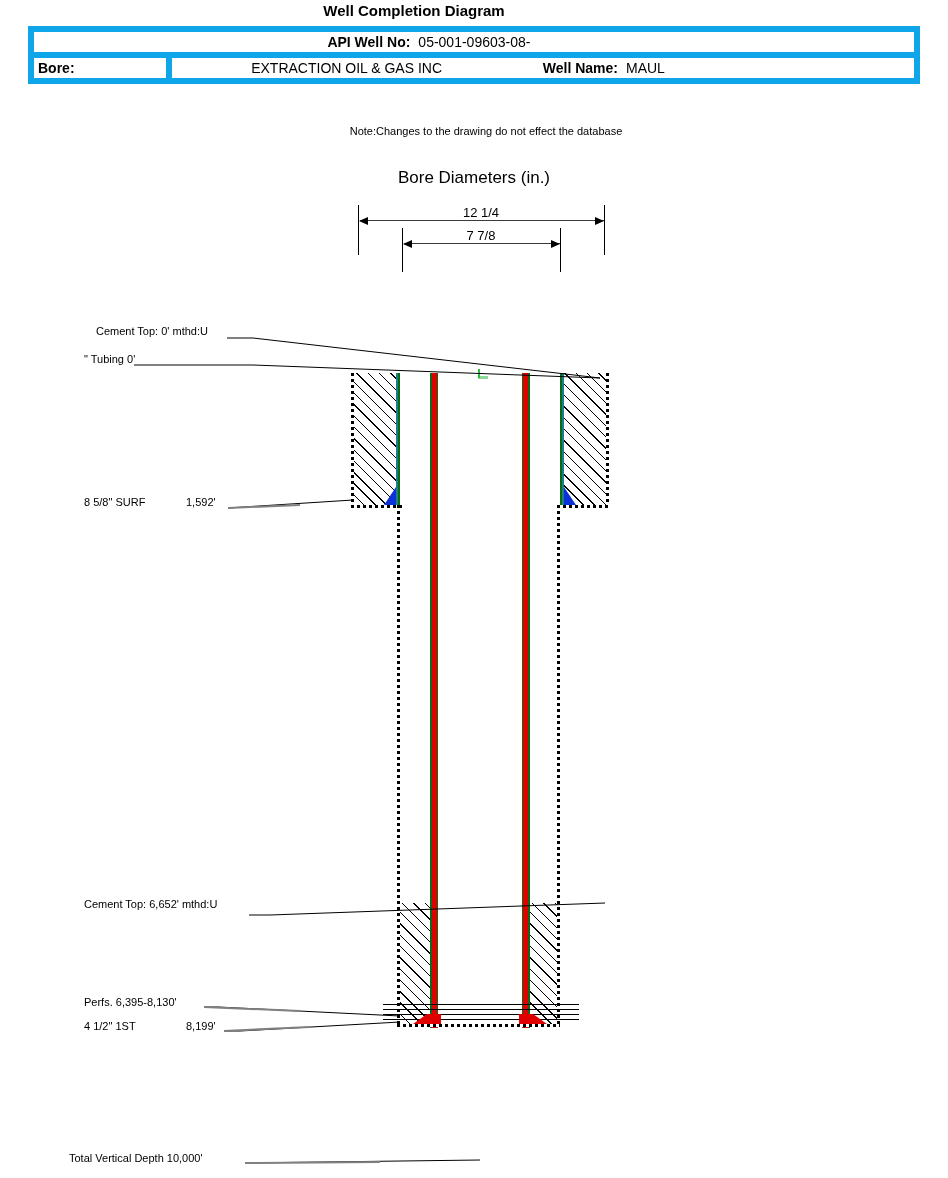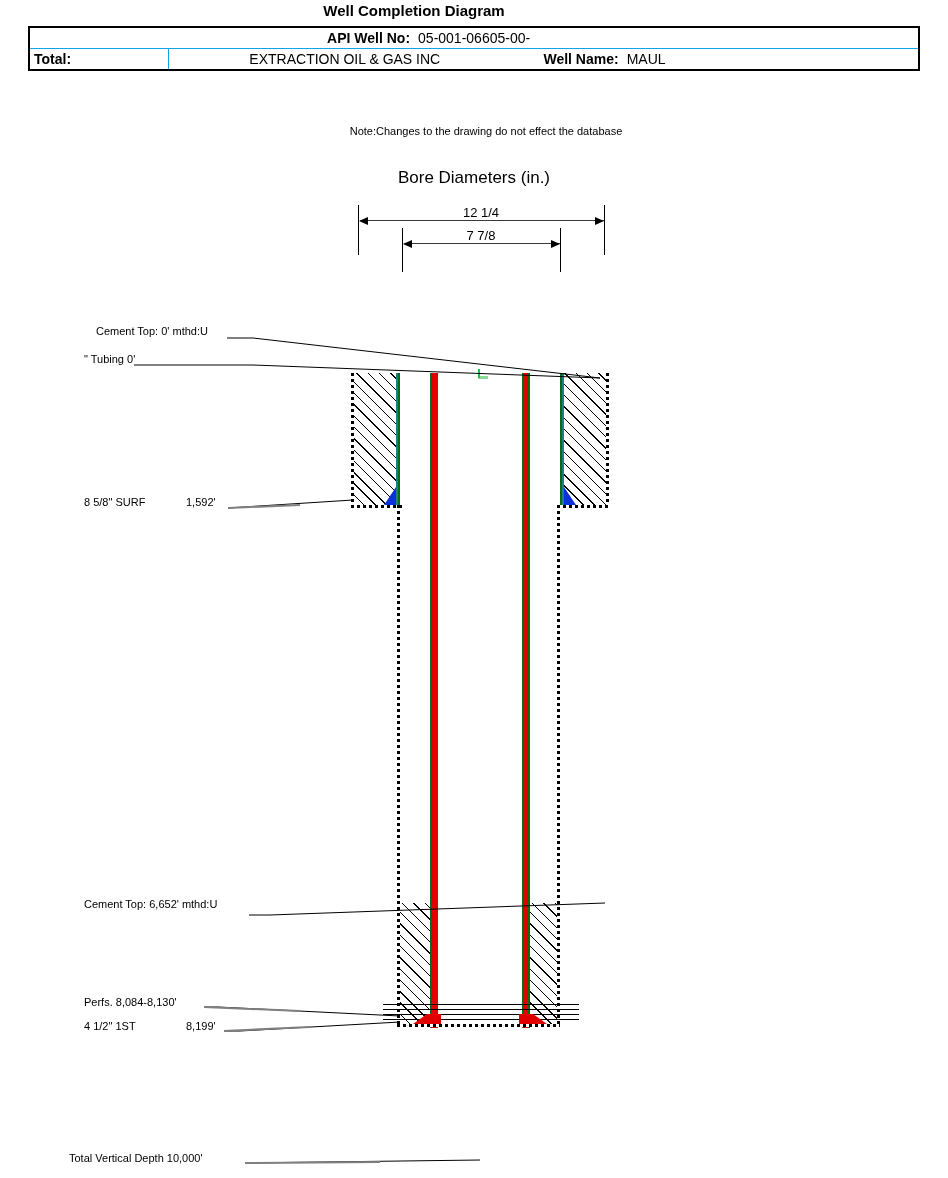--- a/index.html
+++ b/index.html
@@ -19,21 +19,21 @@
     letter-spacing:0px;
   }
   
   .hdr-table{
     position:absolute;left:28px;top:26px;width:892px;
     border-collapse:collapse;
     border:2px solid #000;
     table-layout:fixed;
   }
   .hdr-table td{
-    border:1px solid #0ea5e9;
+    border:6px solid #0ea5e9;
     height:20px;
     padding:0 4px;
     font-size:14px;
     line-height:18px;
     white-space:nowrap;
     overflow:hidden;
     margin-top:32px;
   }
   .lbl{font-weight:bold;}
   .lbl-r{font-weight:bold;text-align:right;padding-right:6px;}
@@ -111,24 +111,24 @@
       <col style="width:95px">
       <col style="width:60px">
     <col style="width:55px">
       <col style="width:45px">
       <col style="width:55px">
       <col style="width:62px">
   </colgroup>
   <tbody>
       <tr>
     <td class="lbl-r nr" colspan="3">API Well No:</td>
-    <td class="val nb" colspan="7">05-001-06605-00-</td>
+    <td class="val nb" colspan="7">05-001-09603-08-</td>
   </tr>
   <tr>
-    <td class="lbl">Total:</td>
+    <td class="lbl">Bore:</td>
     <td class="val ctr nr" colspan="3">EXTRACTION OIL &amp; GAS INC</td>
     <td class="lbl-r nb nr">Well Name:</td>
     <td class="val nb" colspan="5">MAUL</td>
   </tr>
 </tbody>
   </table>
 
 <div class="note">Note:Changes to the drawing do not effect the database</div>
 
 <div class="bore-title">Bore Diameters (in.)</div>
@@ -213,16 +213,16 @@
 
   <polyline points="245,1163 480,1160" fill="none" stroke="#000" stroke-width="1"></polyline>
   <polyline points="245,1163 380,1162" fill="none" stroke="#808080" stroke-width="2"></polyline>
 </svg>
 
 <div class="ann" style="left:84px;top:325px;margin-left:12px;">Cement Top: 0' mthd:U</div>
 <div class="ann" style="left:84px;top:353px;">" Tubing 0'</div>
 <div class="ann" style="left:84px;top:496px;">8 5/8" SURF</div>
 <div class="ann" style="left:186px;top:496px;">1,592'</div>
 <div class="ann" style="left:84px;top:898px;">Cement Top: 6,652' mthd:U</div>
-<div class="ann" style="left:84px;top:996px;">Perfs. 8,084-8,130'</div>
+<div class="ann" style="left:84px;top:996px;">Perfs. 6,395-8,130'</div>
 <div class="ann" style="left:84px;top:1020px;">4 1/2" 1ST</div>
 <div class="ann" style="left:186px;top:1020px;">8,199'</div>
 <div class="ann" style="left:69px;top:1152px;">Total Vertical Depth 10,000'</div>
 
 </body></html>

